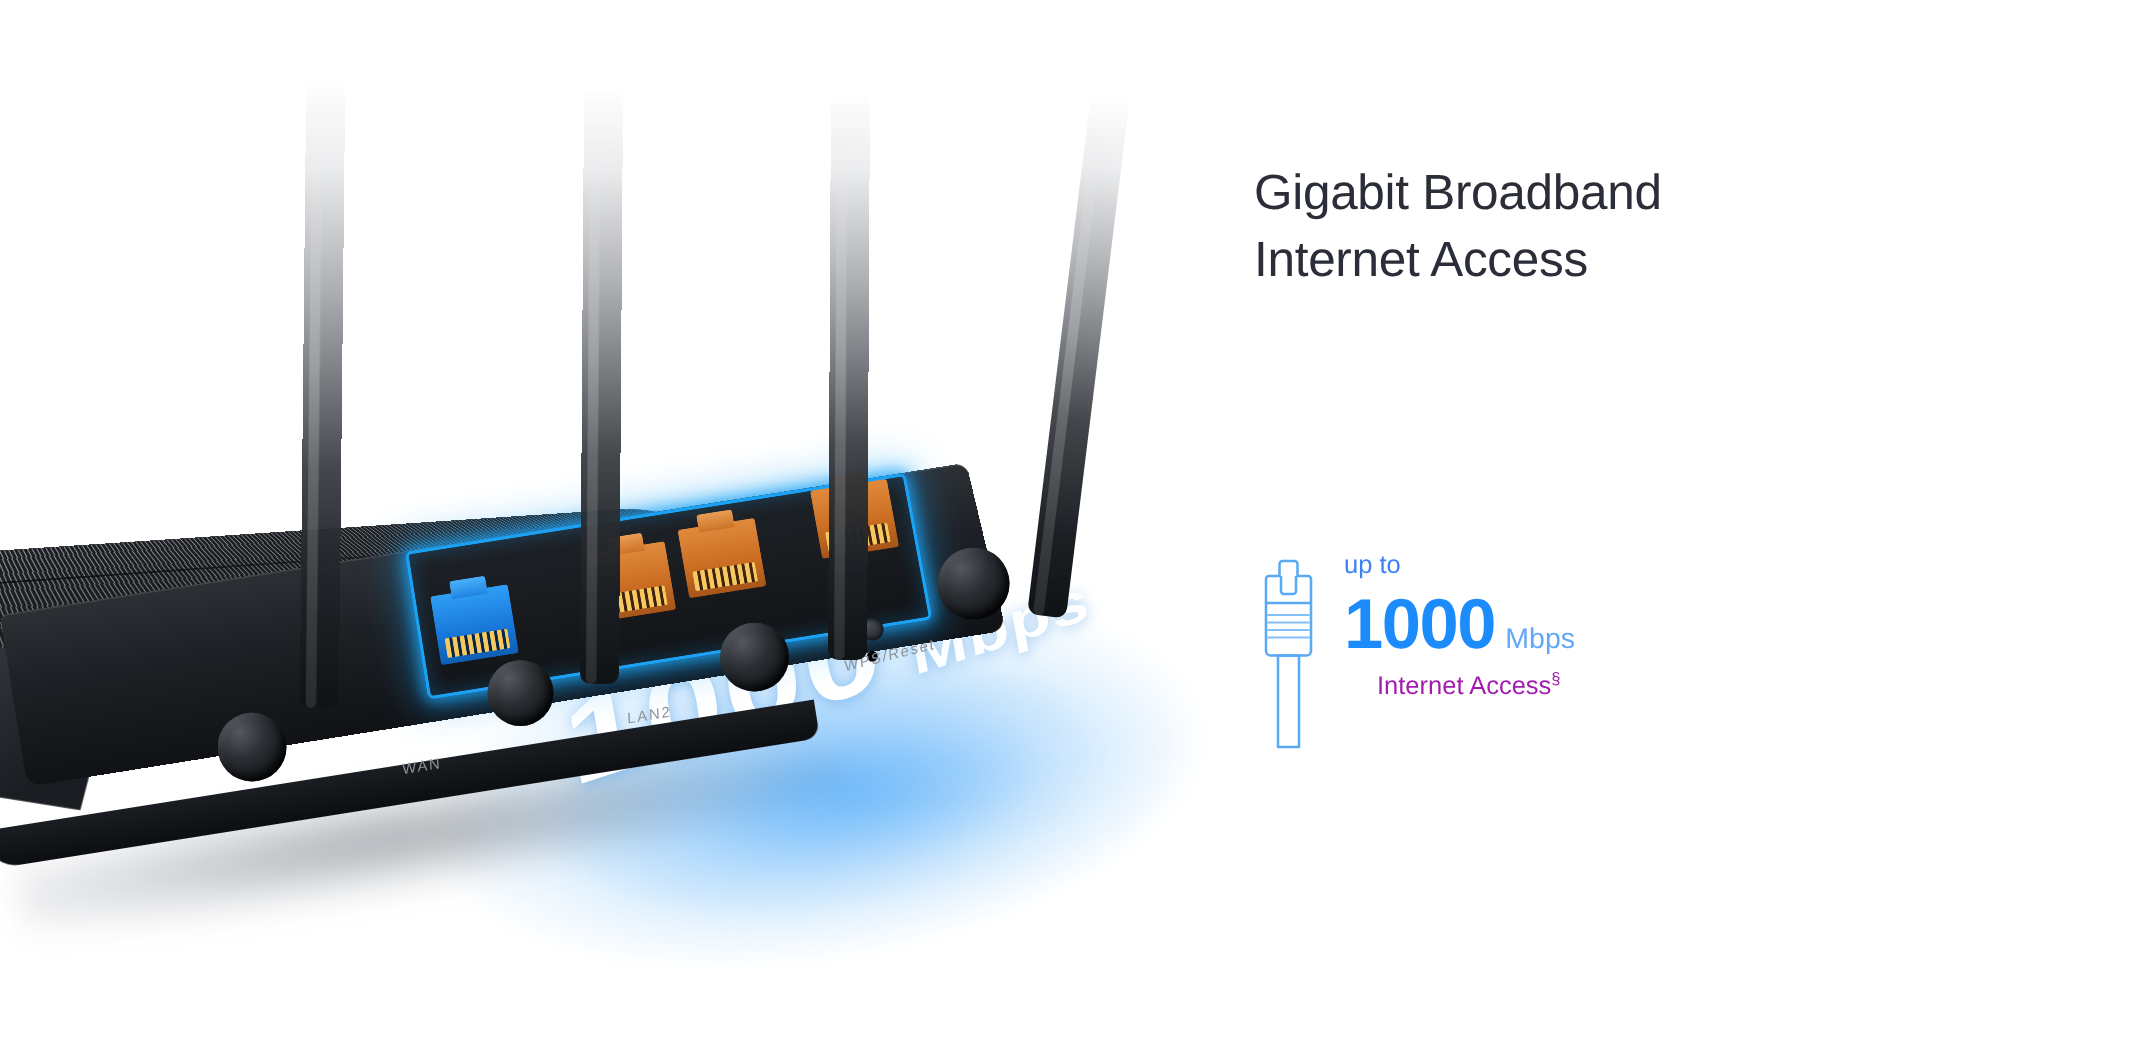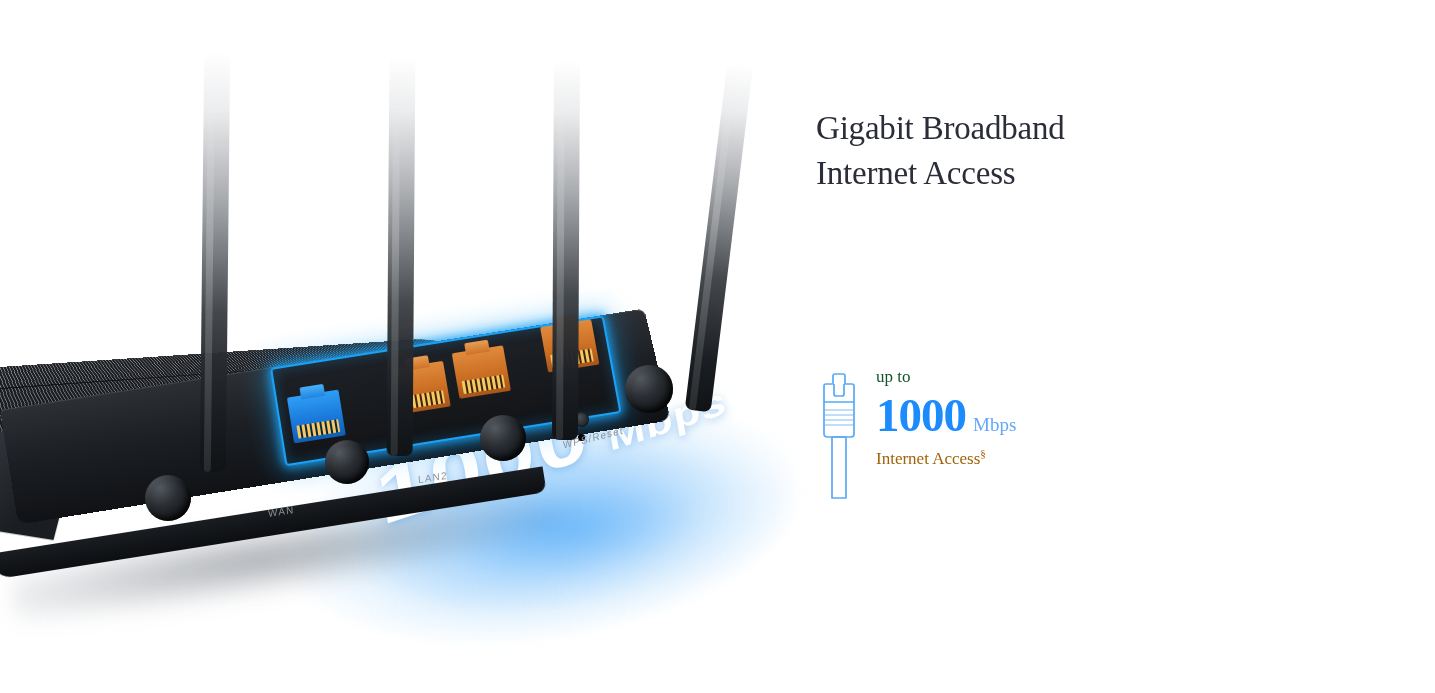--- a/index.html
+++ b/index.html
@@ -244,22 +244,22 @@
     width: 560px; height: 70px;
     background: radial-gradient(ellipse at 45% 50%,
       rgba(40,48,60,0.40) 0%, rgba(70,80,95,0.16) 48%, rgba(255,255,255,0) 78%);
     filter: blur(10px);
     transform: rotate(-9deg);
   }
 
   
   #copy-panel {
     position: absolute;
-    left: 816px; top: 0;
-    width: 420px; height: 602px; font-family: Liberation Serif, serif;
+    left: 836px; top: 0;
+    width: 420px; height: 602px;
   }
   .headline {
     margin: 0;
     padding-top: 106px;
     font-size: 33px;
     line-height: 1.35;
     font-weight: 400;
     color: #2b2d38;
     letter-spacing: -0.2px;
   }
@@ -277,21 +277,21 @@
   .stat-block {
     position: absolute;
     left: 0; top: 368px;
     display: flex;
     align-items: flex-start;
   }
   .stat-icon { width: 46px; flex: 0 0 46px; padding-top: 4px; }
   .stat-text { padding-left: 14px; }
   .stat-upto {
     font-size: 17px;
-    color: #14532d;
+    color: #3b82f6;
     line-height: 1.1;
     padding-bottom: 4px;
   }
   .stat-main {
     display: flex;
     align-items: baseline;
   }
   .stat-number {
     font-size: 47px;
     font-weight: 700;
@@ -299,22 +299,23 @@
     letter-spacing: -1px;
     line-height: 1.05;
   }
   .stat-unit {
     font-size: 19px;
     color: #63a8f7;
     padding-left: 7px;
   }
   .stat-caption {
     font-size: 17px;
-    color: #a16207;
+    color: #a21caf;
     padding-top: 7px;
+    margin-left: 22px;
   }
   .stat-caption sup { font-size: 11px; }
 </style>
 </head>
 <body>
 
 <div id="product-stage">
 
   <div class="glow-surface"></div>
   <div class="glow-surface2"></div>

